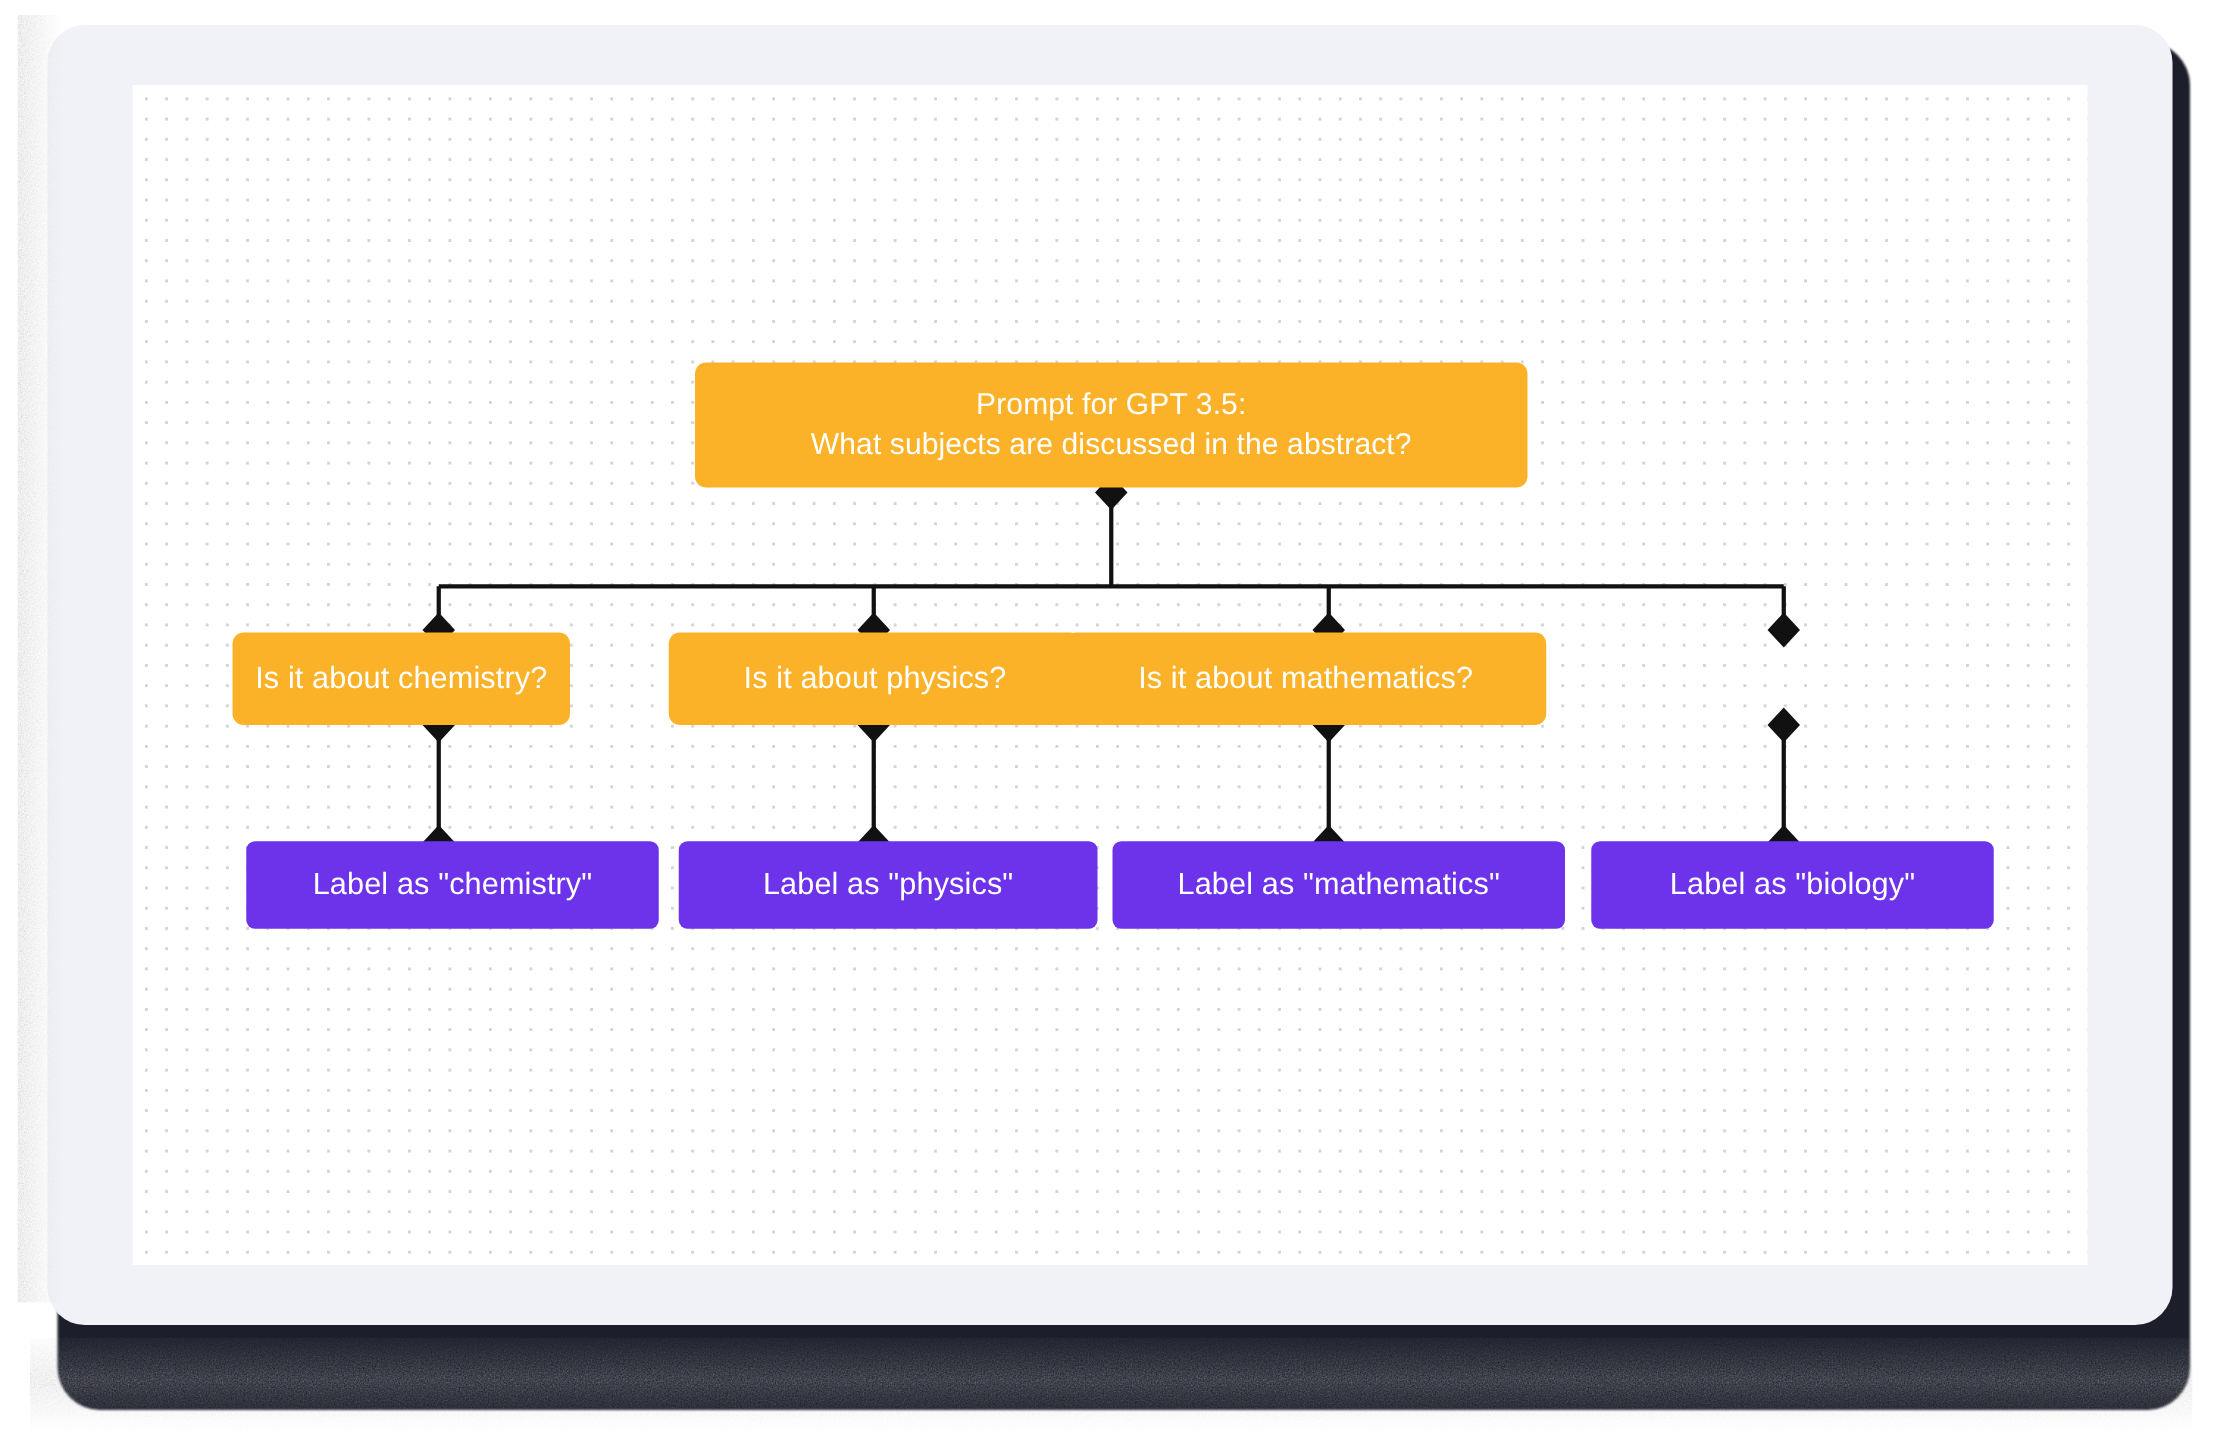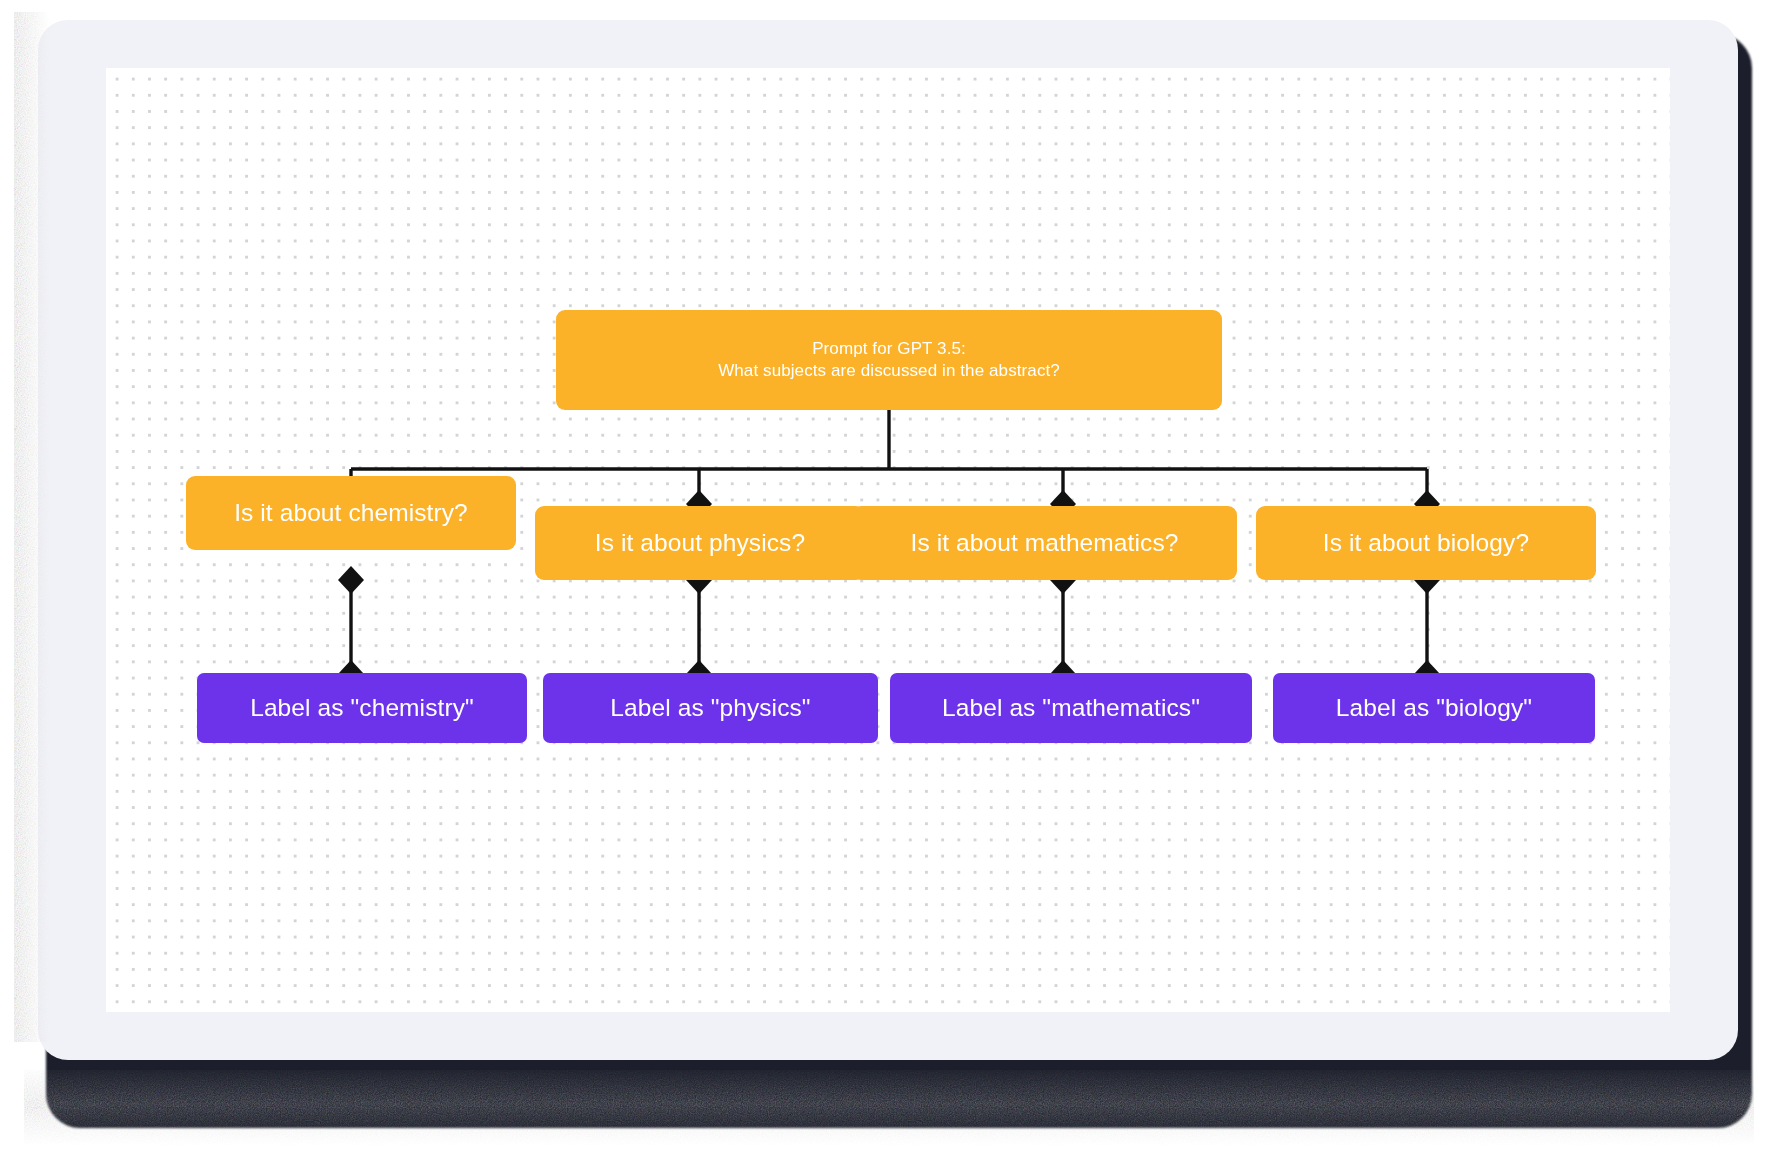--- a/index.html
+++ b/index.html
@@ -82,23 +82,22 @@
     justify-content: center;
     text-align: center;
     color: #ffffff;
     border-radius: 9px;
     line-height: 1.32;
     white-space: pre-line;
     letter-spacing: .1px;
   }
   .node.root {
     background: #fbb229;
-    font-size: 17px;
+    font-size: 24px;
     padding: 6px 22px;
-    margin-top: 20px;
   }
   .node.question {
     background: #fbb229;
     font-size: 24.5px;
     padding: 4px 14px;
   }
   .node.label {
     background: #6c33eb;
     font-size: 24.5px;
     padding: 4px 14px;
@@ -190,27 +189,26 @@
       <polygon points="351,660 364,674 351,688 338,674"></polygon>
       <polygon points="699,660 712,674 699,688 686,674"></polygon>
       <polygon points="1063,660 1076,674 1063,688 1050,674"></polygon>
       <polygon points="1427,660 1440,674 1427,688 1414,674"></polygon>
     </g>
   </svg>
 
   <div class="node root" style="left:556px; top:290px; width:666px; height:100px;">Prompt for GPT 3.5:
 What subjects are discussed in the abstract?</div>
 
-  <div class="node question" style="left:186px; top:476px; width:330px; height:74px;">Is it about chemistry?</div>
+  <div class="node question" style="left:186px; top:506px; width:270px; height:74px;">Is it about chemistry?</div>
 
   <div class="node question" style="left:535px; top:506px; width:330px; height:74px;text-align:right;">Is it about physics?</div>
 
   <div class="node question" style="left:852px; top:506px; width:385px; height:74px;">Is it about mathematics?</div>
 
-  <div class="node question" style="left:1256px; top:506px; width:340px; height:74px;">Is it about biology?</div>
 
   <div class="node label" style="left:197px; top:673px; width:330px; height:70px;">Label as "chemistry"</div>
 
   <div class="node label" style="left:543px; top:673px; width:335px; height:70px;">Label as "physics"</div>
 
   <div class="node label" style="left:890px; top:673px; width:362px; height:70px;">Label as "mathematics"</div>
 
   <div class="node label" style="left:1273px; top:673px; width:322px; height:70px;">Label as "biology"</div>
 
 </div>

